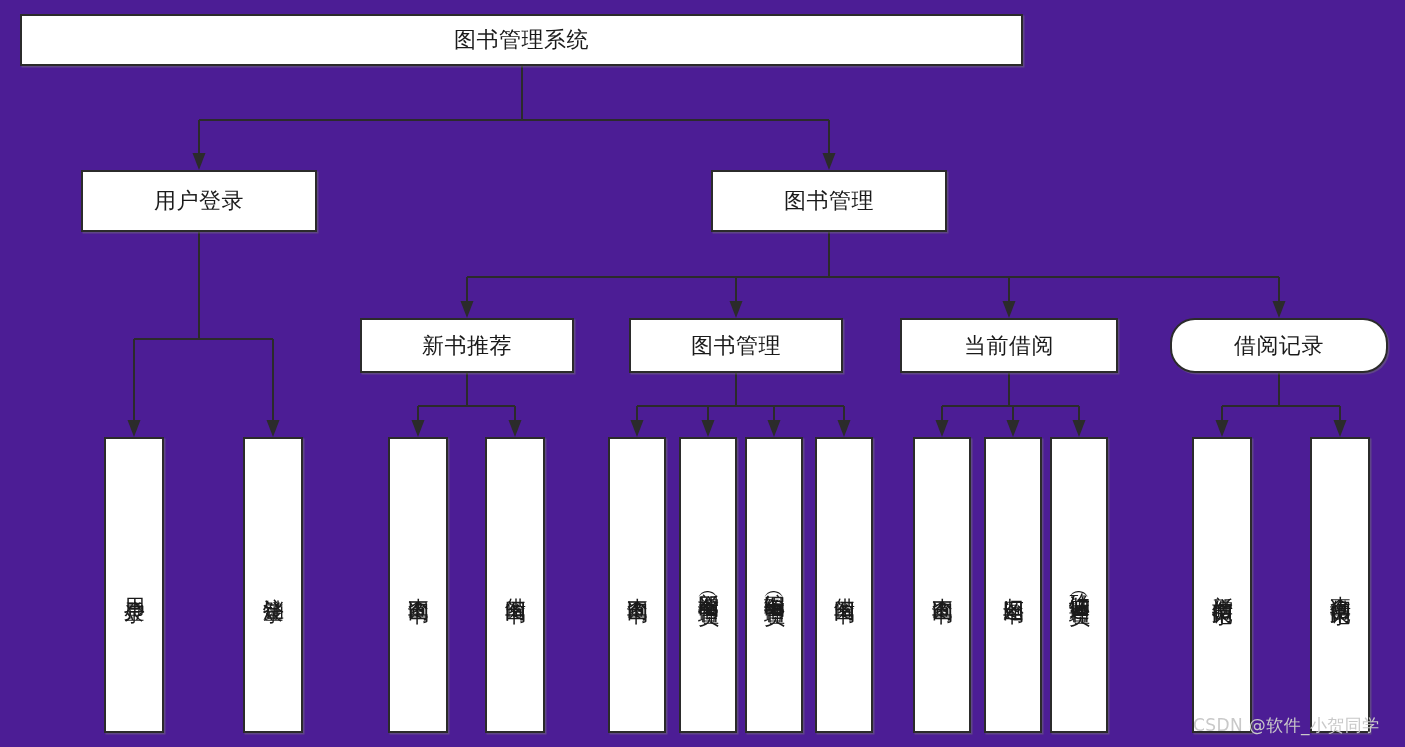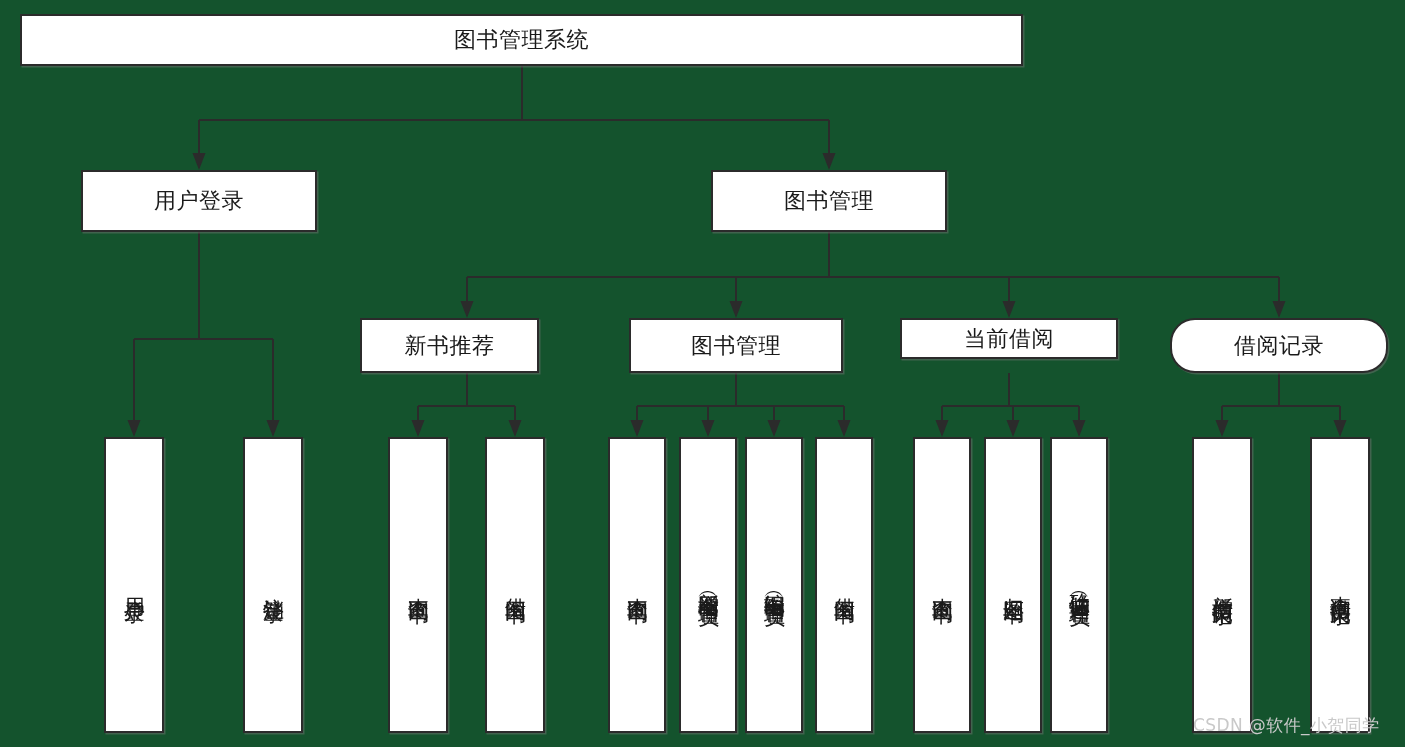--- a/index.html
+++ b/index.html
@@ -10,21 +10,21 @@
   body {
     width: 1405px;
     height: 747px;
     font-family: "DejaVu Sans", "Liberation Sans", sans-serif;
     overflow: hidden;
   }
   #canvas {
     position: relative;
     width: 1405px;
     height: 747px;
-    background: #14532d;
+    background: #4c1d95;
   }
   svg#wires {
     position: absolute;
     left: 0;
     top: 0;
     width: 1405px;
     height: 747px;
     overflow: visible;
   }
   .node {
@@ -130,27 +130,27 @@
   <div id="nodes-layer">
       <div class="node horiz" style="left: 20px; top: 14px; width: 1003px; height: 52px;">
         <span class="label">图书管理系统</span>
       </div>
       <div class="node horiz" style="left: 81px; top: 170px; width: 236px; height: 62px;">
         <span class="label">用户登录</span>
       </div>
       <div class="node horiz" style="left: 711px; top: 170px; width: 236px; height: 62px; align-items: center;">
         <span class="label">图书管理</span>
       </div>
-      <div class="node horiz" style="left: 360px; top: 318px; width: 179px; height: 55px;">
+      <div class="node horiz" style="left: 360px; top: 318px; width: 214px; height: 55px;">
         <span class="label">新书推荐</span>
       </div>
       <div class="node horiz" style="left: 629px; top: 318px; width: 214px; height: 55px;">
         <span class="label">图书管理</span>
       </div>
-      <div class="node horiz" style="left: 900px; top: 318px; width: 218px; height: 41px;">
+      <div class="node horiz" style="left: 900px; top: 318px; width: 218px; height: 55px;">
         <span class="label">当前借阅</span>
       </div>
       <div class="node horiz" style="left: 1170px; top: 318px; width: 218px; height: 55px; border-radius: 25px;">
         <span class="label">借阅记录</span>
       </div>
       <div class="node vert" style="left: 104px; top: 437px; width: 60px; height: 296px;">
         <span class="label">用户登录</span>
       </div>
       <div class="node vert" style="left: 243px; top: 437px; width: 60px; height: 296px;">
         <span class="label">注销登录</span>

